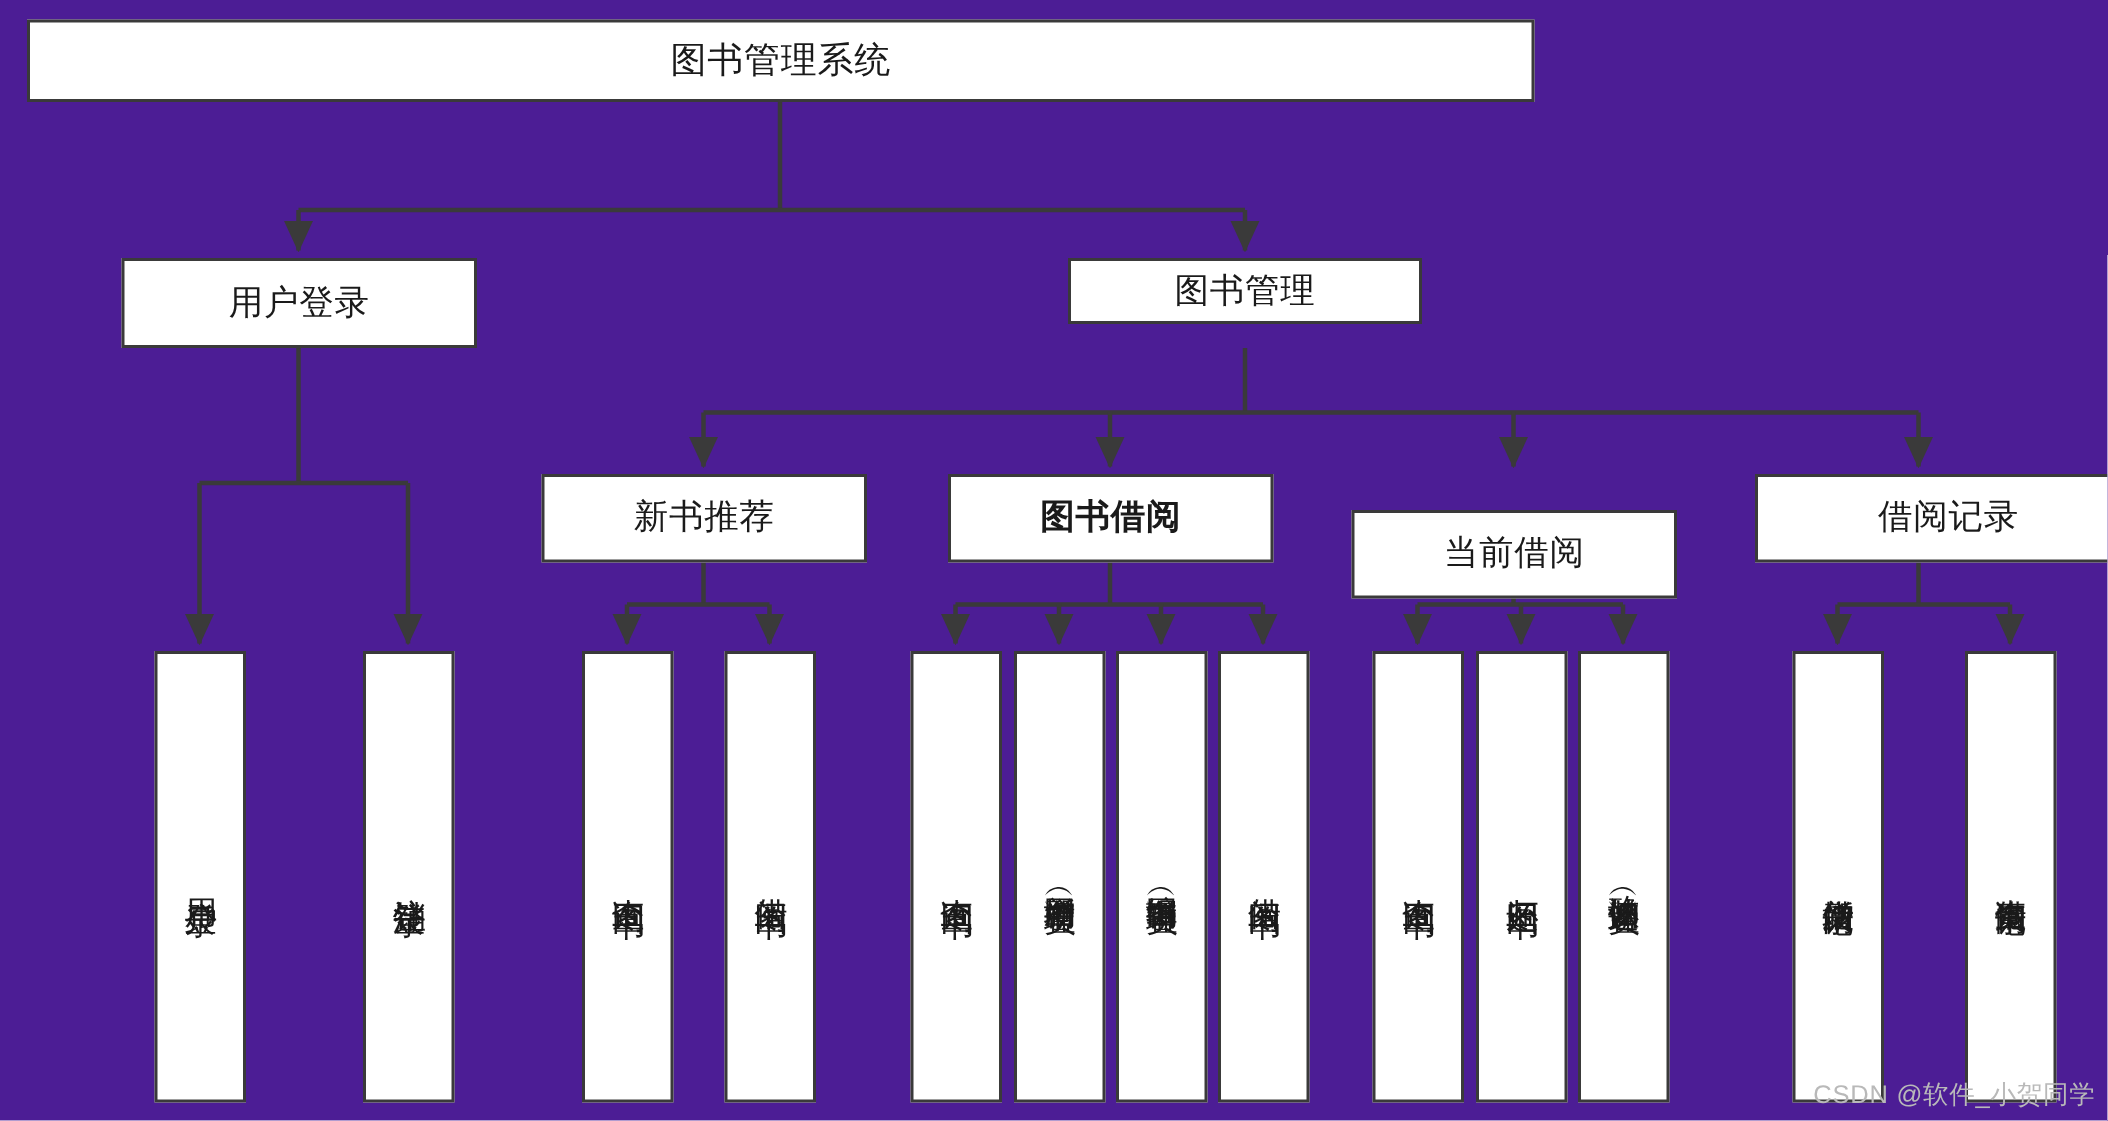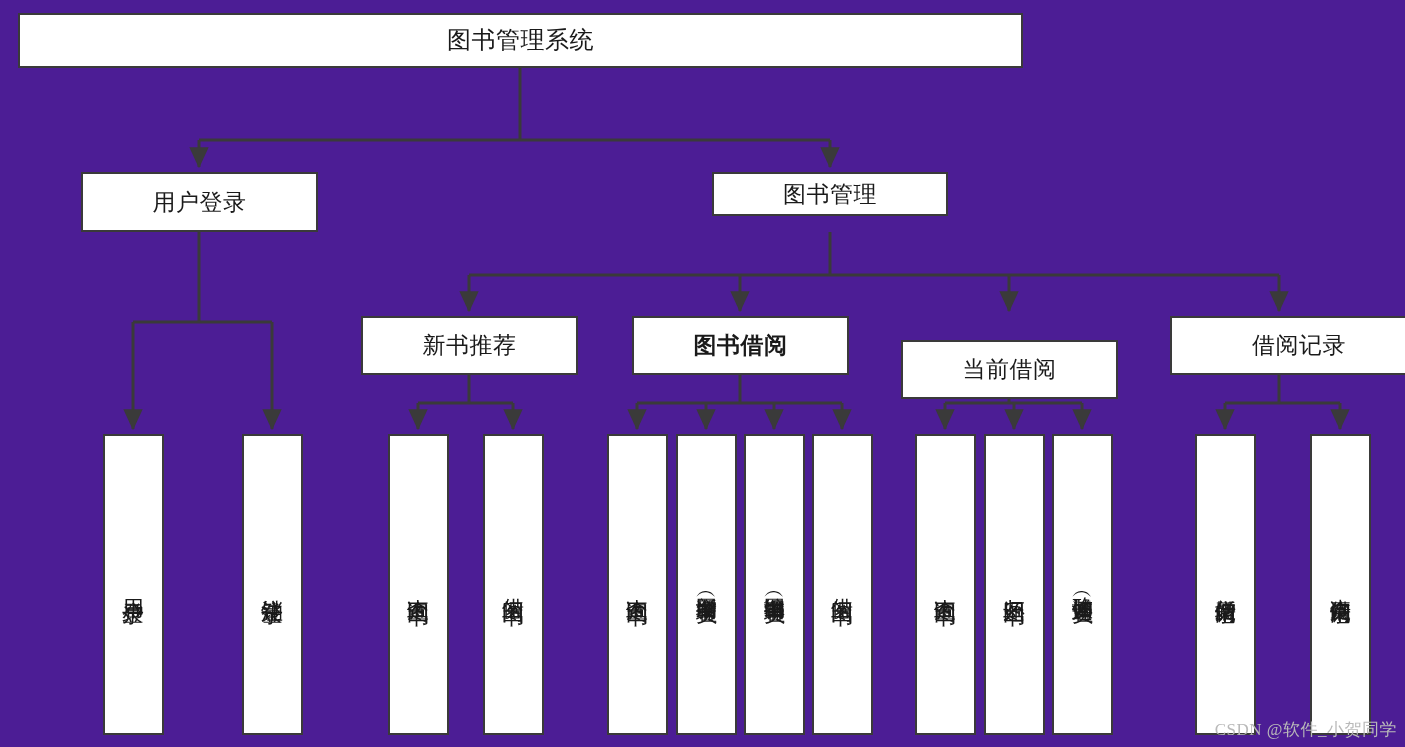--- a/index.html
+++ b/index.html
@@ -69,21 +69,21 @@
     letter-spacing: 1px;
   }
   #watermark {
     position: absolute;
     right: 8px;
     bottom: 6px;
     font-size: 17px;
     color: #b9b9b9;
     letter-spacing: 0.5px;
     white-space: nowrap;
-    font-family: Liberation Serif, serif;
+    font-family: Liberation Sans, sans-serif;
   }
 </style>
 </head>
 <body>
 
 <div id="diagram-root">
 
   <svg id="edge-layer" viewBox="0 0 1405 747" width="1405" height="747" xmlns="http://www.w3.org/2000/svg">
     <defs>
       <marker id="arrow" viewBox="0 0 10 10" refX="9.4" refY="5" markerWidth="7" markerHeight="7" orient="auto-start-reverse">

